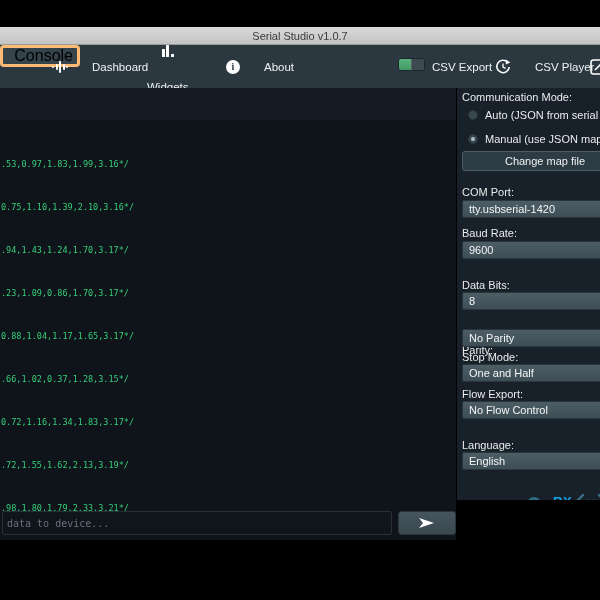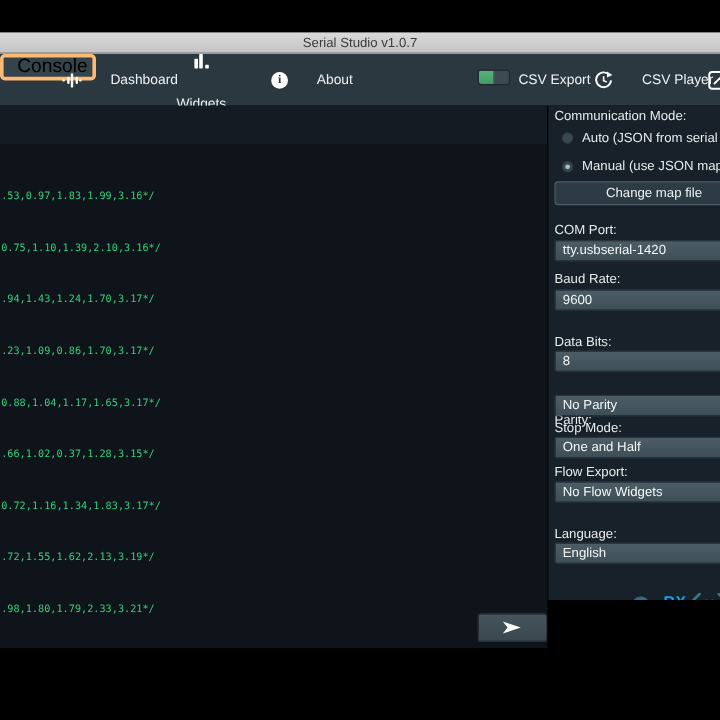--- a/index.html
+++ b/index.html
@@ -205,20 +205,21 @@
         
           
         
           
         
           
         
           
         </div>
     </div>
+    <input class="console-input" placeholder="data to device..." style="">
     <button class="send-btn">
       <svg width="18" height="12" viewBox="0 0 18 12">
         <polygon points="1,1 16,6 1,11 5,6" fill="#ffffff"></polygon>
       </svg>
     </button>
   </div>
 
   <div class="settings">
     <div class="lbl" style="top:3px;">Communication Mode:</div>
 
@@ -253,21 +254,21 @@
       <span>No Parity</span>
     </div>
 
     <div class="lbl" style="top:263px;">Stop Mode:</div>
     <div class="combo" style="top:276px;">
       <span>One and Half</span>
     </div>
 
     <div class="lbl" style="top:300px;">Flow Export:</div>
     <div class="combo" style="top:313px;">
-      <span>No Flow Widgets</span>
+      <span>No Flow Control</span>
     </div>
 
     <div class="lbl" style="top:351px;">Language:</div>
     <div class="combo" style="top:364px;">
       <span>English</span>
     </div>
 
     <div class="led"></div>
     <div class="rx">RX</div>
     <svg class="linkic" width="34" height="14" viewBox="0 0 34 14">

